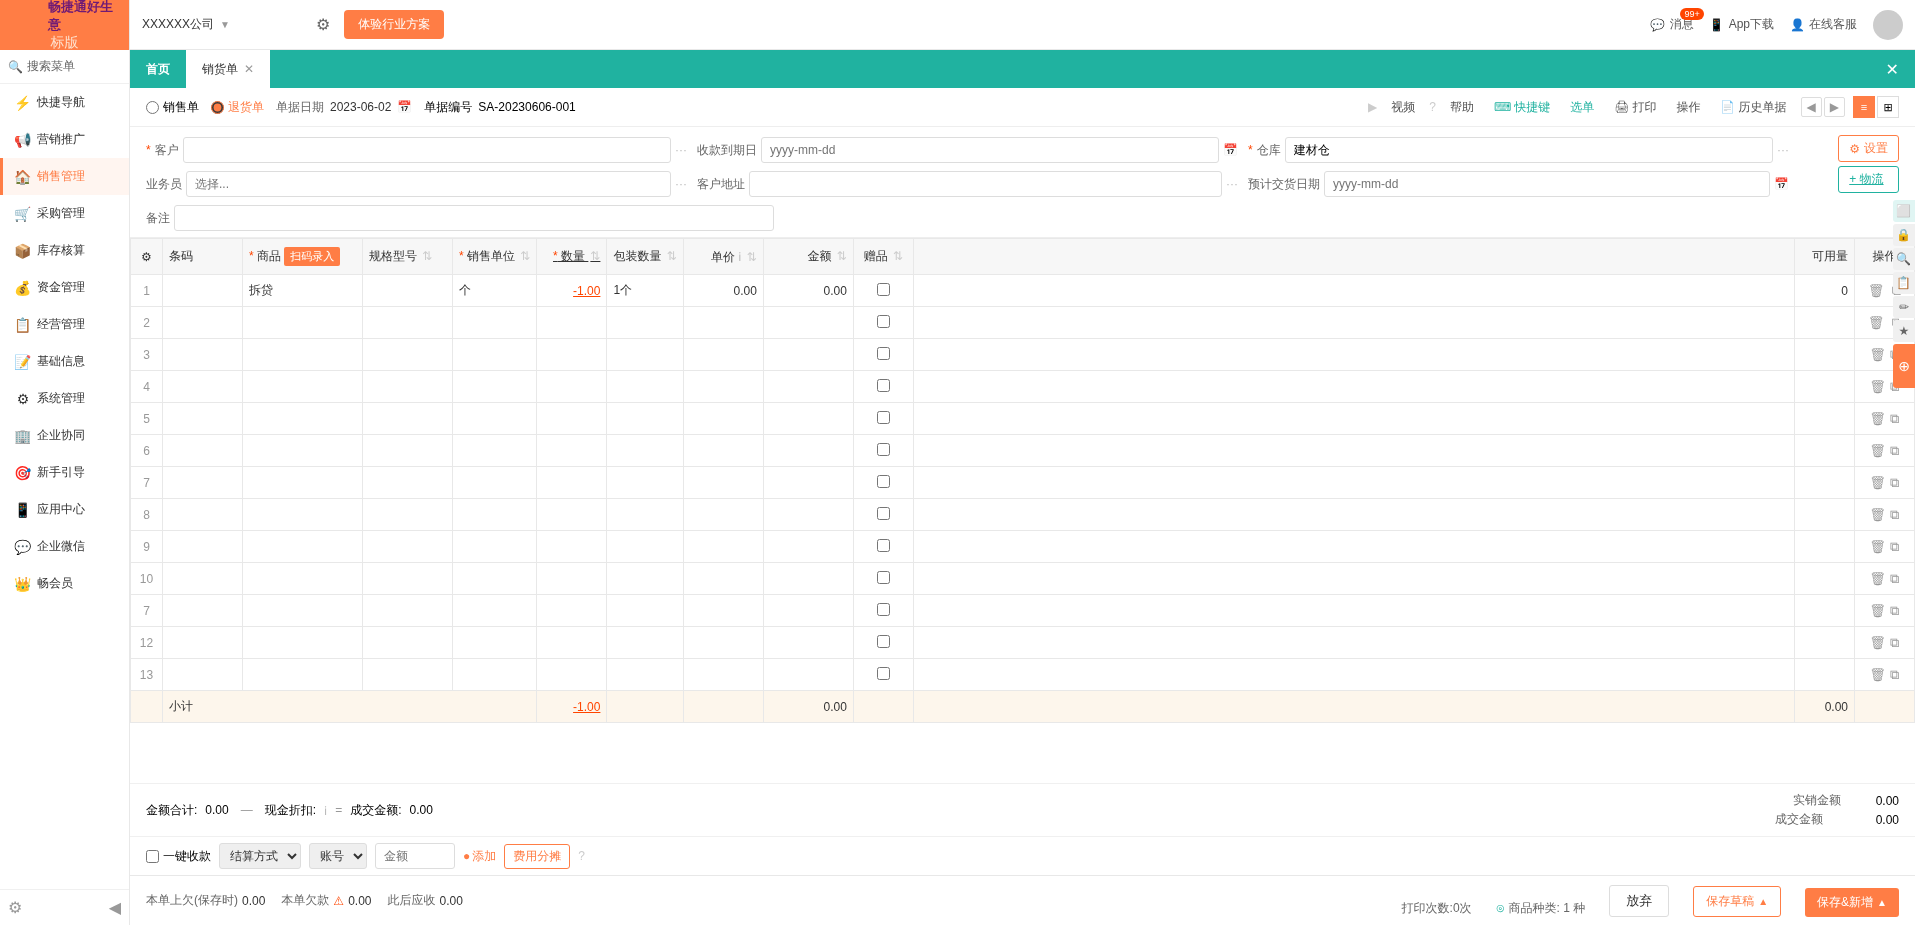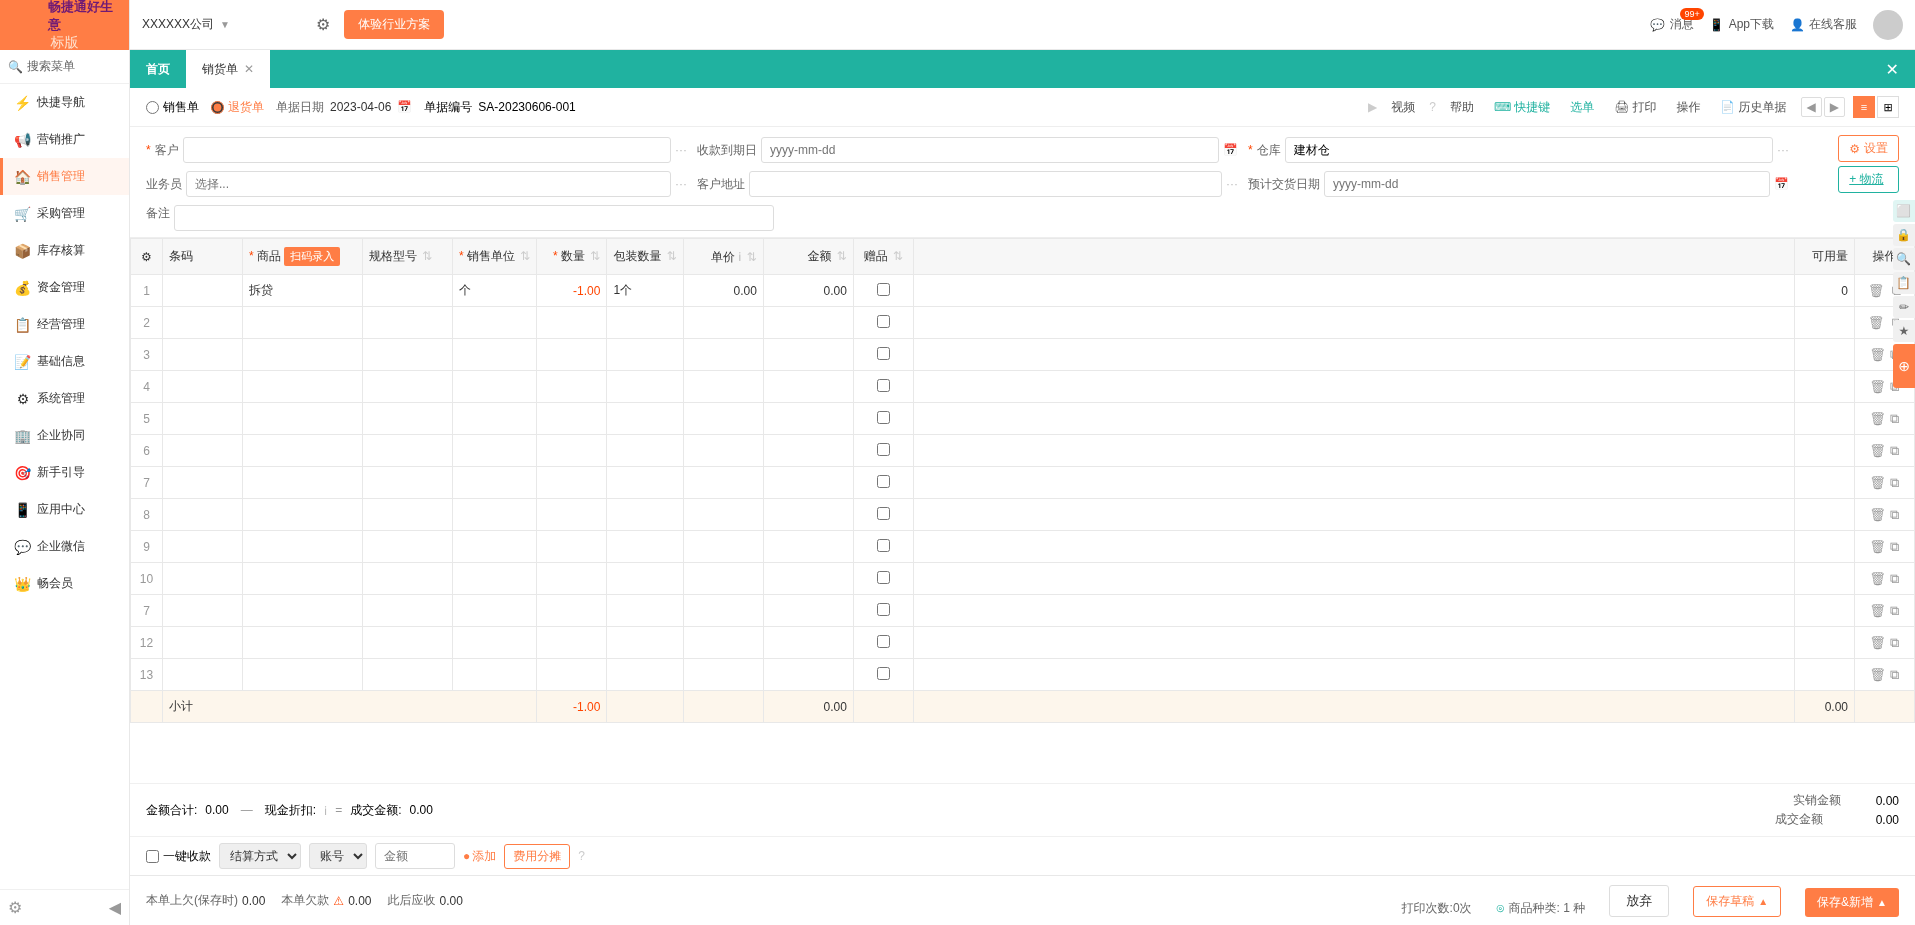--- a/index.html
+++ b/index.html
@@ -57,21 +57,21 @@
     .action-btn-blue { background: #fff; border: 1px solid #20b2a0; color: #20b2a0; padding: 4px 10px; border-radius: 3px; cursor: pointer; font-size: 12px; display: flex; align-items: center; gap: 4px; white-space: nowrap; text-decoration: underline; }
     table { width: 100%; border-collapse: collapse; }
     thead tr { background: #f7f7f7; }
     th { padding: 8px 6px; text-align: left; border: 1px solid #e8e8e8; color: #333; white-space: nowrap; font-weight: 500; font-size: 12px; position: sticky; top: 0; background: #f7f7f7; z-index: 1; }
     td { padding: 6px 6px; border: 1px solid #e8e8e8; color: #333; white-space: nowrap; font-size: 12px; height: 32px; }
     .col-num { width: 30px; text-align: center; color: #999; }
     .col-barcode { width: 80px; }
     .col-goods { width: 120px; }
     .col-spec { width: 90px; }
     .col-unit { width: 80px; }
-    .col-qty { width: 70px; text-align: right; }
+    .col-qty { width: 70px; text-align: right; text-decoration: underline; }
     .col-pack { width: 70px; }
     .col-price { width: 80px; text-align: right; }
     .col-amount { width: 90px; text-align: right; }
     .col-gift { width: 60px; text-align: center; }
     .col-avail { width: 60px; text-align: right; }
     .col-action { width: 60px; text-align: center; }
     .col-settings { width: 32px; text-align: center; }
     .qty-red { color: #ff4500; }
     .scan-btn { background: #ff7d45; color: #fff; border: none; padding: 2px 6px; border-radius: 2px; cursor: pointer; font-size: 11px; }
     th .sort-icon { color: #ccc; margin-left: 2px; }
@@ -227,21 +227,21 @@
           <input type="radio" name="doctype" style="">
           <span>销售单</span>
         </label>
         <label class="radio-item">
           <input type="radio" name="doctype" checked="" style="">
           <span style="color:#ff7d45;">退货单</span>
         </label>
       </div>
       <div class="date-field">
         <span class="date-label">单据日期</span>
-        <span class="date-value">2023-04-06</span>
+        <span class="date-value">2023-06-02</span>
         <span style="color:#20b2a0;cursor:pointer;">📅</span>
       </div>
       <div class="doc-number">
         <span>单据编号</span>
         <span>SA-20230606-001</span>
       </div>
       <div style="margin-left:auto;display:flex;align-items:center;gap:8px;">
         <span style="color:#ccc;">▶</span>
         <span class="toolbar-btn">视频</span>
         <span style="color:#ccc;">?</span>
@@ -326,21 +326,21 @@
           <span style="color:#bbb;cursor:pointer;">···</span>
         </div>
 
         <div style="display:flex;align-items:center;gap:4px;flex:1;padding-right:10px;">
           <span style="color:#666;white-space:nowrap;">预计交货日期</span>
           <input type="text" placeholder="yyyy-mm-dd" style="flex: 1 1 0%; border: 1px solid rgb(221, 221, 221); border-radius: 3px; padding: 3px 8px; height: 26px; min-width: 100px; color: rgb(187, 187, 187);">
           <span style="color:#20b2a0;cursor:pointer;">📅</span>
         </div>
       </div>
 
-      <div style="display:flex;align-items:flex-start;gap:4px;margin-top:8px;width:100%;">
+      <div style="display:flex;align-items:center;gap:4px;margin-top:8px;width:100%;">
         <span style="color:#666;">备注</span>
         <input type="text" style="flex: 1 1 0%; border: 1px solid rgb(221, 221, 221); border-radius: 3px; padding: 3px 8px; height: 26px; max-width: 600px;">
       </div>
     </div>
 
     <div class="table-area" style="flex:1;overflow:auto;position:relative;">
       <table>
         <thead>
           <tr>
             <th class="col-settings" style="width:32px;">⚙</th>

